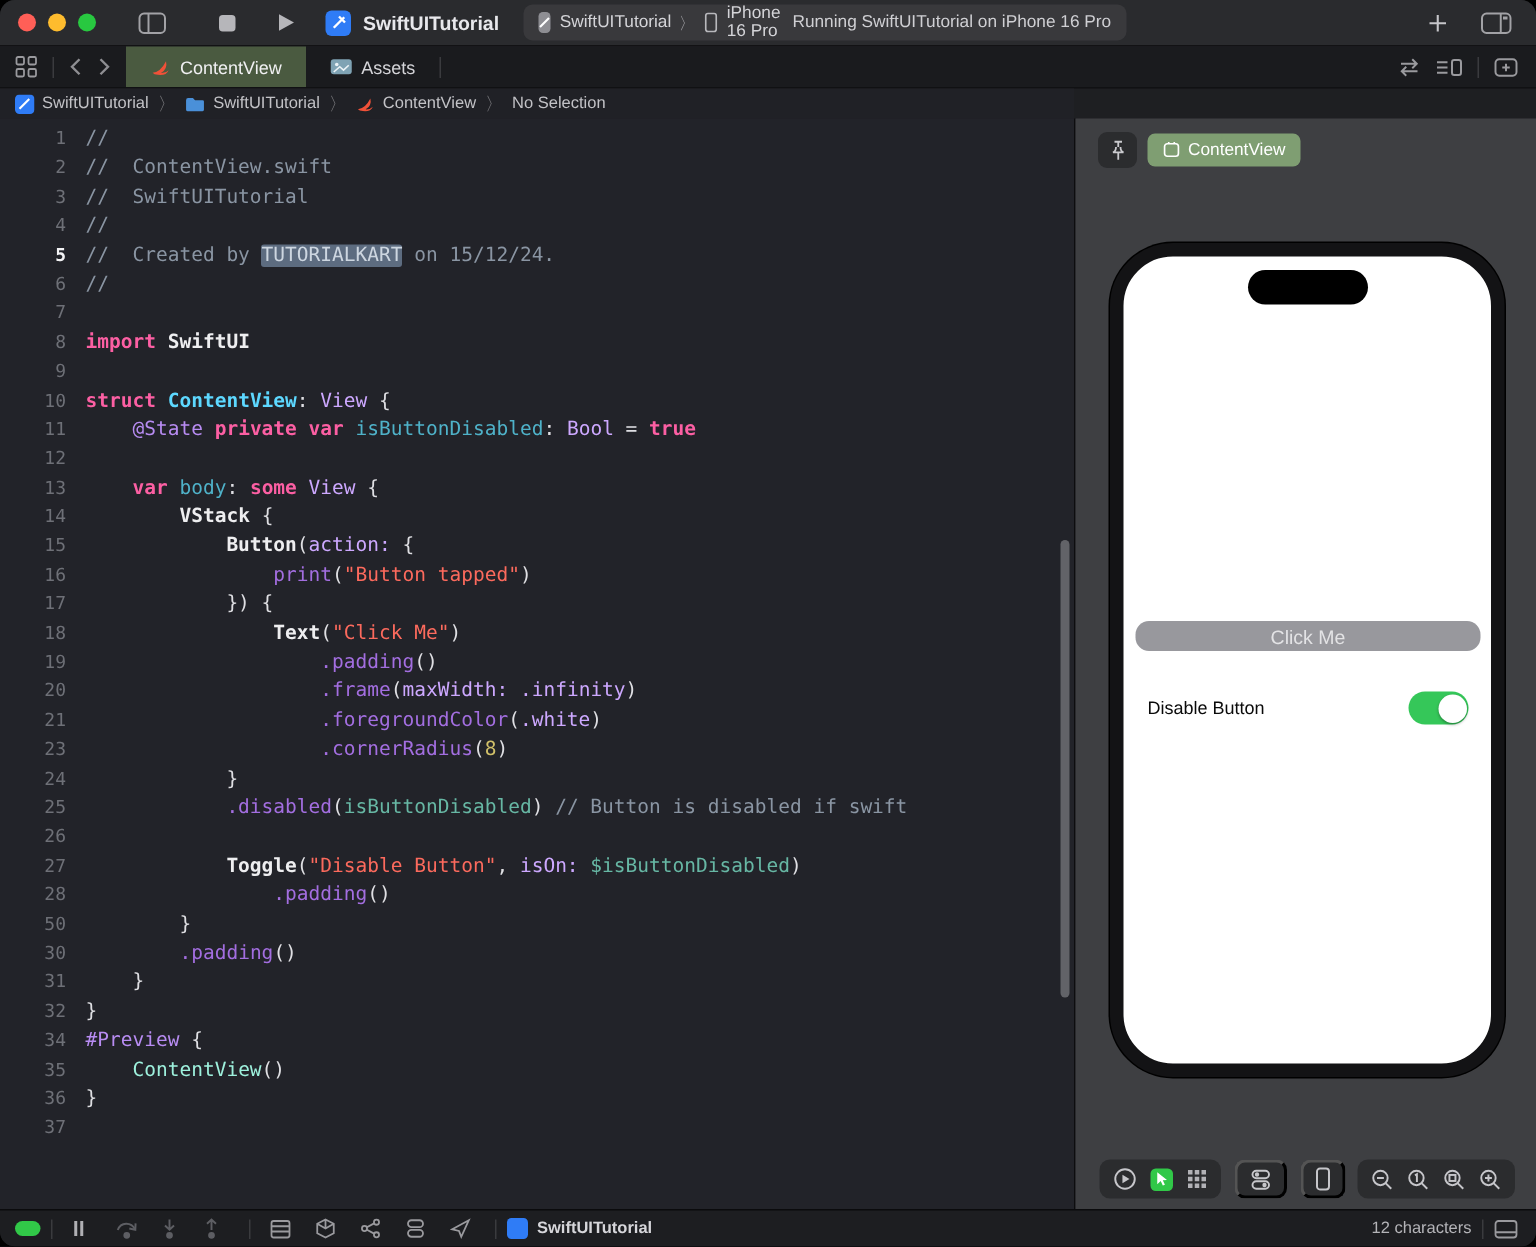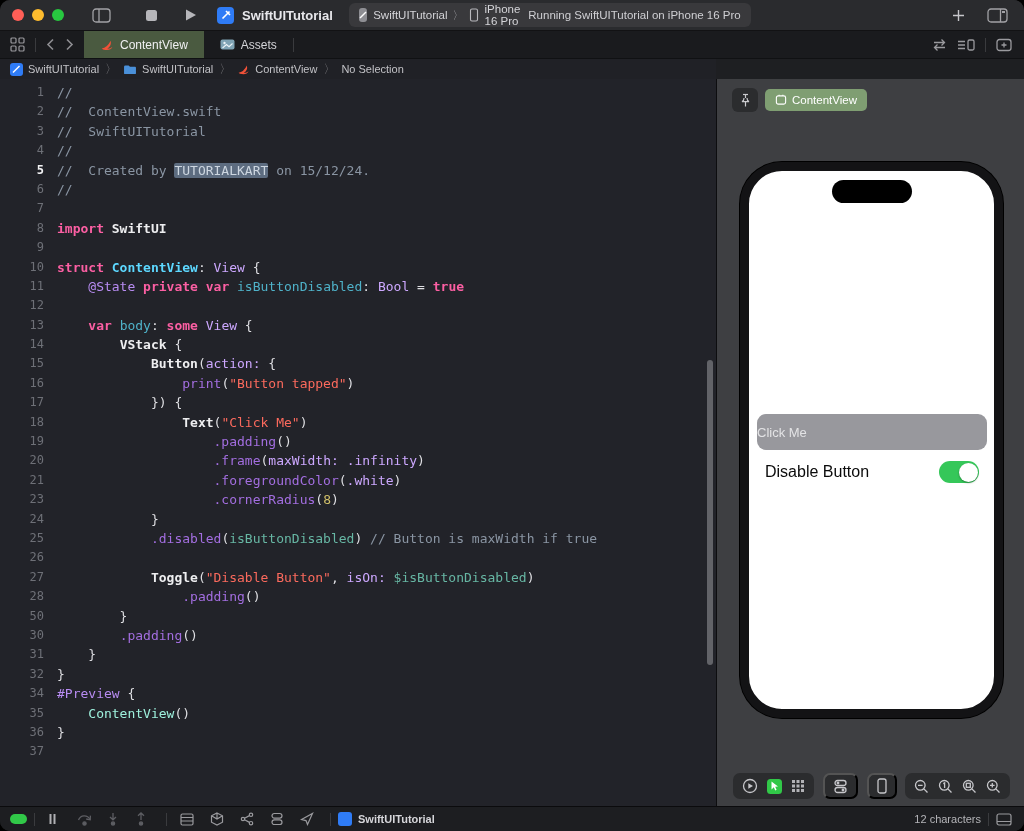--- a/index.html
+++ b/index.html
@@ -43,24 +43,24 @@
   .tk-v{color:#4fb2c9}.tk-p{color:#67b7a4}.tk-m{color:#9ef1dd}.tk-w{color:#eeeef0;font-weight:bold}.tk-x{color:#dfdfe3}
   .tk-sel{background:#5d6c80;color:#cdd6e0;border-radius:2px;}
   .ed-scrollbar{position:absolute;right:3px;top:281px;width:6px;height:305px;background:#6d6e73;border-radius:3px;opacity:.85;}
   
   .preview{position:absolute;top:79px;left:717px;right:0;bottom:24px;background:#3e3f42;}
   .pin-btn{position:absolute;left:15px;top:9px;width:26px;height:24px;background:#2b2c2e;border-radius:6px;display:flex;align-items:center;justify-content:center;}
   .prev-pill{position:absolute;left:48px;top:10px;height:22px;background:#7f9e72;border-radius:5px;display:flex;align-items:center;gap:5px;
     padding:0 10px;font-size:11.5px;color:#fff;}
   .phone{position:absolute;left:23px;top:83px;width:263px;height:556px;background:#fff;border:9px solid #131315;border-radius:42px;box-sizing:border-box;box-shadow:0 0 0 1px #000;}
   .island{position:absolute;left:50%;transform:translateX(-50%);top:9px;width:80px;height:23px;background:#000;border-radius:12px;}
-  .phone-btn{position:absolute;left:8px;right:7px;top:243px;height:36px;background:#98989d;border-radius:9px;
-    display:flex;align-items:center;font-size:13px;color:#e3e3e5;}
+  .phone-btn{position:absolute;left:8px;right:7px;top:243px;height:20px;background:#98989d;border-radius:9px;
+    display:flex;align-items:center;justify-content:center;font-size:13px;color:#e3e3e5;}
   .toggle-row{position:absolute;left:16px;right:15px;top:283px;height:36px;display:flex;align-items:center;}
-  .toggle-label{font-size:16px;color:#0a0a0a;}
+  .toggle-label{font-size:12px;color:#0a0a0a;}
   .switch{margin-left:auto;width:40px;height:22px;border-radius:11px;background:#35c759;position:relative;}
   .switch .knob{position:absolute;top:1.5px;right:1.5px;width:19px;height:19px;border-radius:50%;background:#fff;box-shadow:0 1px 2px rgba(0,0,0,.35);}
   .prev-toolbar{position:absolute;left:0;right:0;top:693px;height:28px;display:flex;align-items:center;}
   .icon-group{display:flex;align-items:center;gap:9px;background:#2b2c2e;border-radius:7px;height:26px;padding:0 9px;}
   .lone-btn{display:flex;align-items:center;justify-content:center;background:#2b2c2e;border-radius:7px;height:26px;padding:0 8px;}
   .live-chip{width:15px;height:15px;border-radius:3.5px;background:#31c848;display:flex;align-items:center;justify-content:center;}
   
   .statusbar{position:absolute;left:0;right:0;bottom:0;height:24px;background:#1d1e21;border-top:1px solid #0b0b0d;
     display:flex;align-items:center;font-size:11px;color:#b4b4b8;}
   .sb-sep{width:1px;height:13px;background:#3a3b3e;margin:0 7px;}
@@ -326,21 +326,21 @@
         <div class="code-line">
           <span class="ln">23</span>
           <span class="code"><span class="tk-x">                    </span><span class="tk-f">.cornerRadius</span><span class="tk-x">(</span><span class="tk-n">8</span><span class="tk-x">)</span></span>
         </div>
         <div class="code-line">
           <span class="ln">24</span>
           <span class="code"><span class="tk-x">            }</span></span>
         </div>
         <div class="code-line">
           <span class="ln">25</span>
-          <span class="code"><span class="tk-x">            </span><span class="tk-f">.disabled</span><span class="tk-x">(</span><span class="tk-p">isButtonDisabled</span><span class="tk-x">) </span><span class="tk-c">// Button is maxWidth if true</span></span>
+          <span class="code"><span class="tk-x">            </span><span class="tk-f">.disabled</span><span class="tk-x">(</span><span class="tk-p">isButtonDisabled</span><span class="tk-x">) </span><span class="tk-c">// Button is disabled if swift</span></span>
         </div>
         <div class="code-line">
           <span class="ln">26</span>
           <span class="code"></span>
         </div>
         <div class="code-line">
           <span class="ln">27</span>
           <span class="code"><span class="tk-x">            </span><span class="tk-w">Toggle</span><span class="tk-x">(</span><span class="tk-s">"Disable Button"</span><span class="tk-x">, </span><span class="tk-t">isOn:</span><span class="tk-x"> </span><span class="tk-p">$isButtonDisabled</span><span class="tk-x">)</span></span>
         </div>
         <div class="code-line">

